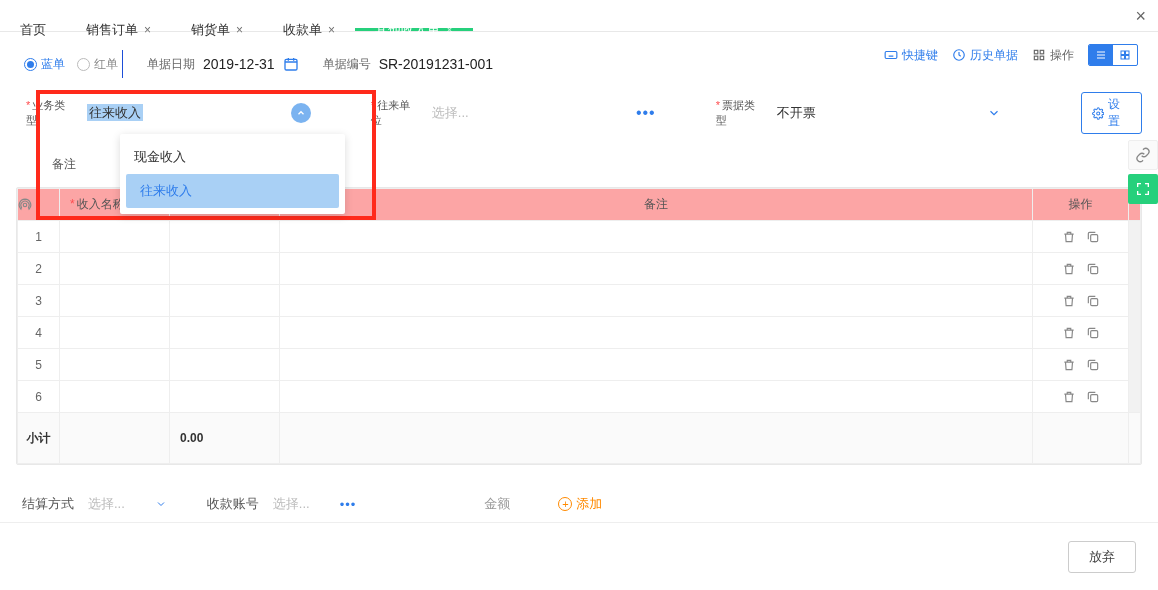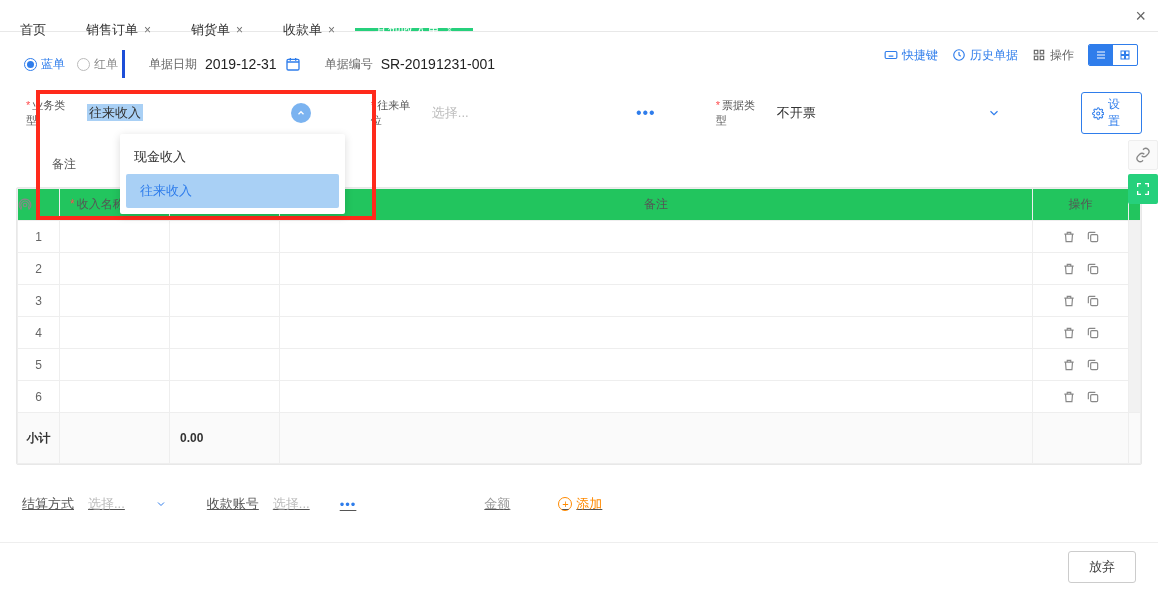--- a/index.html
+++ b/index.html
@@ -8,21 +8,21 @@
     
     .tabs-bar { height: 32px; display: flex; align-items: stretch; border-bottom: 1px solid #e8e8e8; position: relative; }
     .tab { display: flex; align-items: center; padding: 0 20px; cursor: pointer; gap: 6px; font-size: 13px; margin-top: 28px; }
     .tab.active { background: #26d07c; color: #fff; }
     .tab .x { font-size: 12px; opacity: .7; }
     .close-global { position: absolute; right: 12px; top: 6px; font-size: 18px; color: #666; cursor: pointer; }
     
     
     .page { padding: 8px 16px 0 16px; }
     .toolbar { display: flex; align-items: center; height: 48px; gap: 24px; }
-    .radio-group { display: flex; align-items: center; gap: 12px; padding: 0 4px 0 8px; border-right: 3px solid #1d4ed8; height: 28px; }
+    .radio-group { display: flex; align-items: center; gap: 12px; padding: 0 4px 0 8px; border-right: 1px solid #1d4ed8; height: 28px; }
     .radio { display: inline-flex; align-items: center; gap: 4px; cursor: pointer; }
     .radio-circle { width: 13px; height: 13px; border: 1px solid #bbb; border-radius: 50%; display: inline-block; position: relative; }
     .radio.checked .radio-circle { border-color: #2f7deb; }
     .radio.checked .radio-circle::after { content: ""; position: absolute; width: 7px; height: 7px; background: #2f7deb; border-radius: 50%; left: 2px; top: 2px; }
     .radio.checked span.lbl { color: #2f7deb; }
     .radio span.lbl { color: #888; }
     .lbl-pair { display: flex; align-items: center; gap: 8px; justify-content: center; }
     .lbl-pair .lbl { color: #666; }
     .lbl-pair .val { color: #222; font-size: 14px; }
     .cal-icon { color: #2f7deb; }
@@ -53,43 +53,43 @@
     .dropdown-panel .opt.hl { background: #a9d0f5; color: #2f7deb; margin: 0 6px; border-radius: 2px; }
     .selected-text { background: #a9d0f5; padding: 1px 2px; }
     
     .remark-row { display: flex; align-items: center; gap: 12px; padding: 12px 0 14px 36px; }
     .remark-row .flabel { color: #555; }
     
     
     .grid { border: 1px solid #e8e8e8; border-radius: 2px; }
     .grid table { width: 100%; border-collapse: collapse; table-layout: fixed; }
     .grid th, .grid td { border: 1px solid #eee; height: 32px; font-size: 12px; }
-    .grid th { background: #22c55e; color: #555; font-weight: normal; text-align: center; }
+    .grid th { background: #fca5a5; color: #555; font-weight: normal; text-align: center; }
     .grid td { text-align: center; color: #666; }
     .grid .col-idx { width: 42px; }
     .grid .col-name { width: 110px; text-align: left; padding-left: 10px;}
     .grid .col-amt { width: 110px; text-align: left; padding-left: 10px;}
     .grid .col-note { }
     .grid .col-op { width: 96px; }
     .grid th.req::before { content: "*"; color: #ff4d4f; margin-right: 2px; }
     .op-icons { display: flex; gap: 10px; justify-content: center; color: #888; }
     .op-icons span { cursor: pointer; }
     .subtotal-row td { background: #fafafa; font-weight: bold; color: #333; height: 51px; }
     .scroll-col { width: 12px; background: #f2f2f2; }
     
     
-    .settle-row { display: flex; align-items: flex-start; gap: 14px; padding: 30px 0 0 6px; font-size: 13px; color: #555; text-decoration: underline; }
+    .settle-row { display: flex; align-items: flex-start; gap: 14px; padding: 30px 0 0 6px; font-size: 13px; color: #555; }
     .mini-select { display: inline-flex; align-items: center; gap: 30px; color: #bbb; }
     .mini-select .chev { color: #2f7deb; }
     .mini-select .mdots { color: #2f7deb; letter-spacing: 1px; }
     .add-link { color: #ff8a00; display: inline-flex; align-items: center; gap: 4px; cursor: pointer; }
     .add-link .plus { width: 14px; height: 14px; border: 1.5px solid #ff8a00; border-radius: 50%; display: inline-flex; align-items: center; justify-content: center; font-size: 11px; line-height: 1; }
     
     
-    .footer { position: absolute; left: 0; right: 0; bottom: 0; height: 48px; border-top: 1px solid #eee; display: flex; align-items: center; justify-content: flex-end; gap: 14px; padding: 0 22px; background: #fff; margin-top: 17px; }
+    .footer { position: absolute; left: 0; right: 0; bottom: 0; height: 68px; border-top: 1px solid #eee; display: flex; align-items: center; justify-content: flex-end; gap: 14px; padding: 0 22px; background: #fff; margin-top: 17px; }
     .btn { height: 32px; padding: 0 20px; border-radius: 3px; display: inline-flex; align-items: center; gap: 6px; cursor: pointer; font-size: 13px; }
     .btn-default { background: #fff; border: 1px solid #ccc; color: #444; }
     .btn-primary { background: #3e97ff; color: #fff; border: 1px solid #3e97ff; }
     .btn-primary .chev-sm { font-size: 10px; }
     
     
     .float-right { position: absolute; right: 0; top: 140px; display: flex; flex-direction: column; gap: 4px; }
     .float-right .fi { width: 30px; height: 30px; display: flex; align-items: center; justify-content: center; }
     .float-right .fi.link-ic { color: #888; background: #fafafa; border: 1px solid #eee; border-radius: 2px;}
     .float-right .fi.expand-ic { background: #26d07c; color: #fff; border-radius: 2px;}

